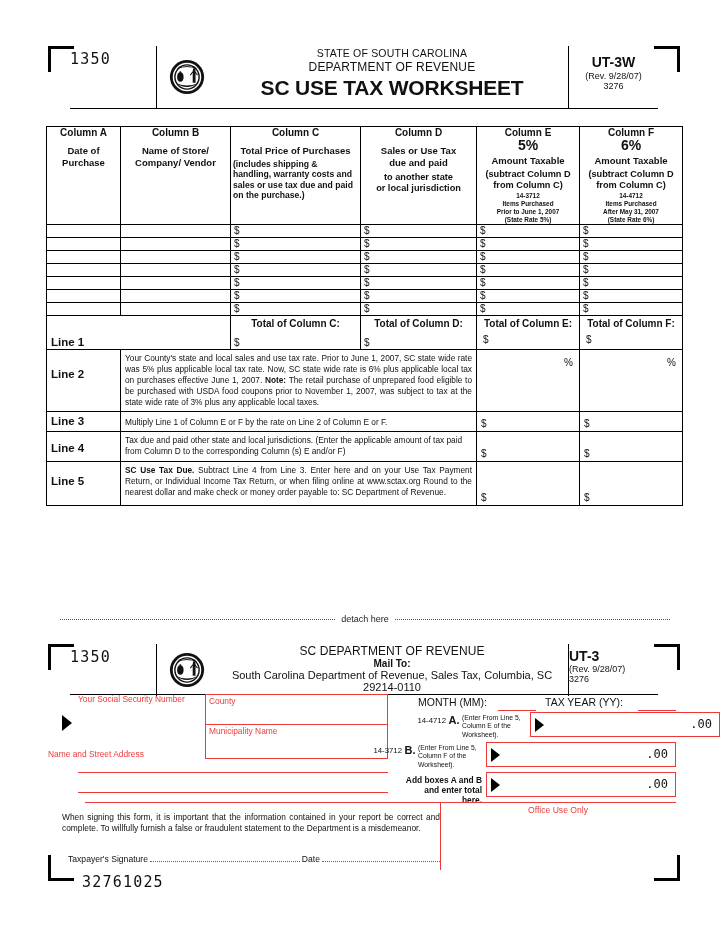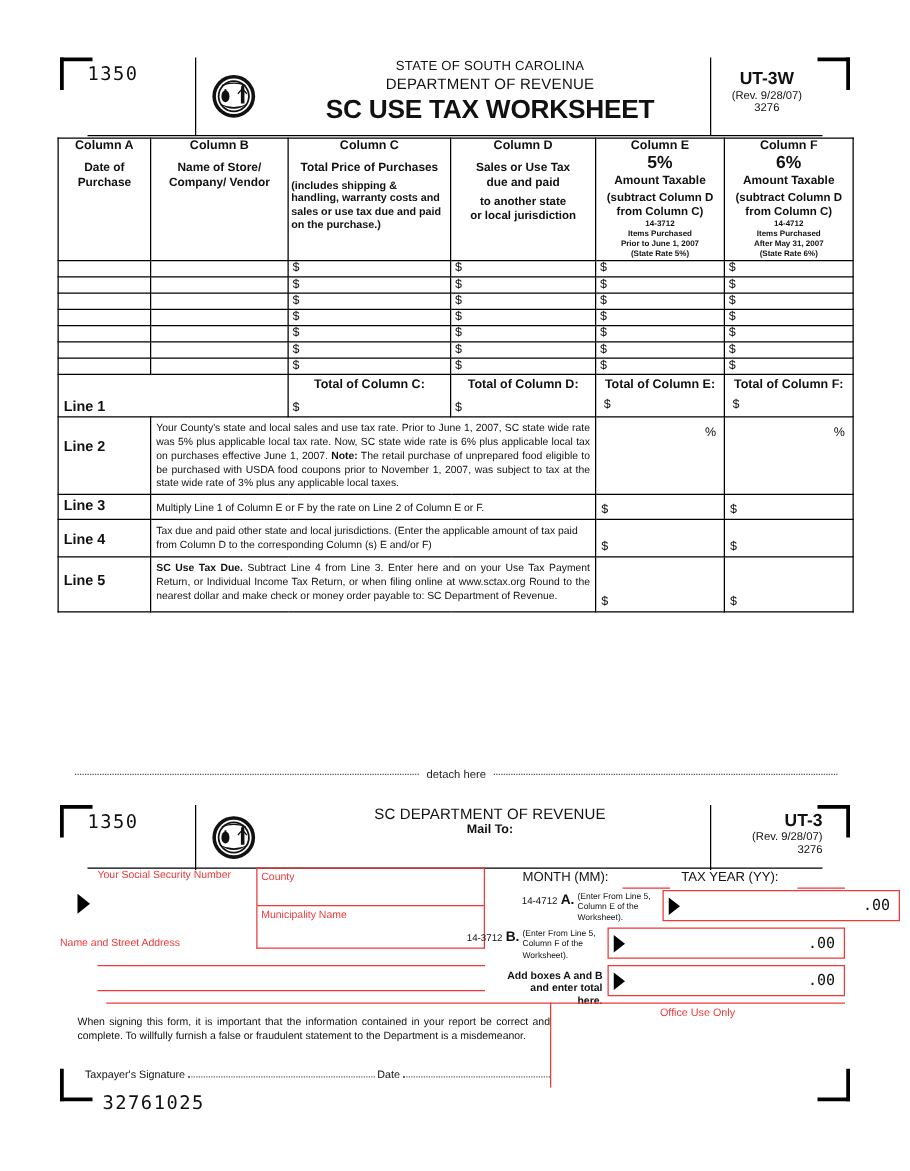--- a/index.html
+++ b/index.html
@@ -51,21 +51,21 @@
   .hdr-right .rev { font-size:9px; margin-top:1px; }
   .hdr-right .num { font-size:9px; }
   #ws-rule { position:absolute; left:70px; top:108px; width:588px; border-top:1px solid #000; }
   #ws-banner {
     position:absolute; left:70px; top:110px; width:588px;
     text-align:center; font-size:10.5px; font-weight:bold;
   }
 
   
   #ws-table {
-    position:absolute; left:46px; top:110px; width:636px;
+    position:absolute; left:46px; top:126px; width:636px;
     border-collapse:collapse; table-layout:fixed;
   }
   #ws-table td, #ws-table th { border:1px solid #000; padding:0; vertical-align:top; }
   .colhead { text-align:center; padding:3px 2px 4px; }
   .colhead .ttl { font-size:10px; font-weight:bold; }
   .colhead .pct { font-size:14px; font-weight:bold; line-height:1.05; }
   .colhead .sub { font-size:9.5px; font-weight:bold; margin-top:7px; line-height:1.25; }
   .colhead .desc { font-size:8.6px; text-align:left; line-height:1.22; margin-top:2px; padding:0 2px; }
   .colhead .desc.ctr { text-align:center; }
   .colhead .tiny { font-size:6.4px; line-height:1.25; margin-top:1px; }
@@ -96,21 +96,21 @@
   
   #rt-header {
     position:absolute; left:70px; top:644px; width:588px; height:52px;
     display:flex; align-items:stretch;
   }
   .rt-mid { flex:1; text-align:center; }
   .rt-mid .r1 { font-size:12px; letter-spacing:.1px; }
   .rt-mid .r2 { font-size:13px; font-weight:bold; margin-top:1px; }
   .rt-mid .r3 { font-size:10px; font-weight:bold; }
   .rt-mid .r4 { font-size:11px; }
-  .rt-right { width:90px; border-left:1px solid #000; text-align:right; padding-top:4px; }
+  .rt-right { width:90px; border-left:1px solid #000; text-align:left; padding-top:4px; }
   .rt-right .code { font-size:14px; font-weight:bold; }
   .rt-right .rev { font-size:9px; }
   .rt-right .num { font-size:9px; }
   #rt-rule { position:absolute; left:70px; top:694px; width:588px; border-top:1px solid #000; }
 
   
   .rlbl { color:#ec3a3a; font-size:8.4px; }
   #ssn-label { position:absolute; left:78px; top:694px; }
   #county-box {
     position:absolute; left:205px; top:694px; width:183px; height:31px;
@@ -502,20 +502,21 @@
         <rect x="12.2" y="14" width="1.6" height="4" fill="#111"></rect>
         <path d="M26 26 L26 14 q0 -3 1.5 -4 q1.5 1 1.5 4 L29 26z" fill="#111"></path>
         <path d="M23.5 18 q2 -3 4 -4" stroke="#111" stroke-width="1.1" fill="none"></path>
         <path d="M31 18 q-2 -3 -4 -4" stroke="#111" stroke-width="1.1" fill="none"></path>
         <path d="M10 11 q10 -4 20 0" stroke="#111" stroke-width="1" fill="none"></path>
       </svg>
     </div>
     <div class="rt-mid">
       <div class="r1">SC DEPARTMENT OF REVENUE</div>
       <div class="r3">Mail To:</div>
+      <div class="r4">South Carolina Department of Revenue, Sales Tax, Columbia, SC  29214-0110</div>
     </div>
     <div class="rt-right">
       <div class="code">UT-3</div>
       <div class="rev">(Rev. 9/28/07)</div>
       <div class="num">3276</div>
     </div>
   </div>
   <div id="rt-rule"></div>
 
   <div class="rlbl" id="ssn-label">Your Social Security Number</div>

